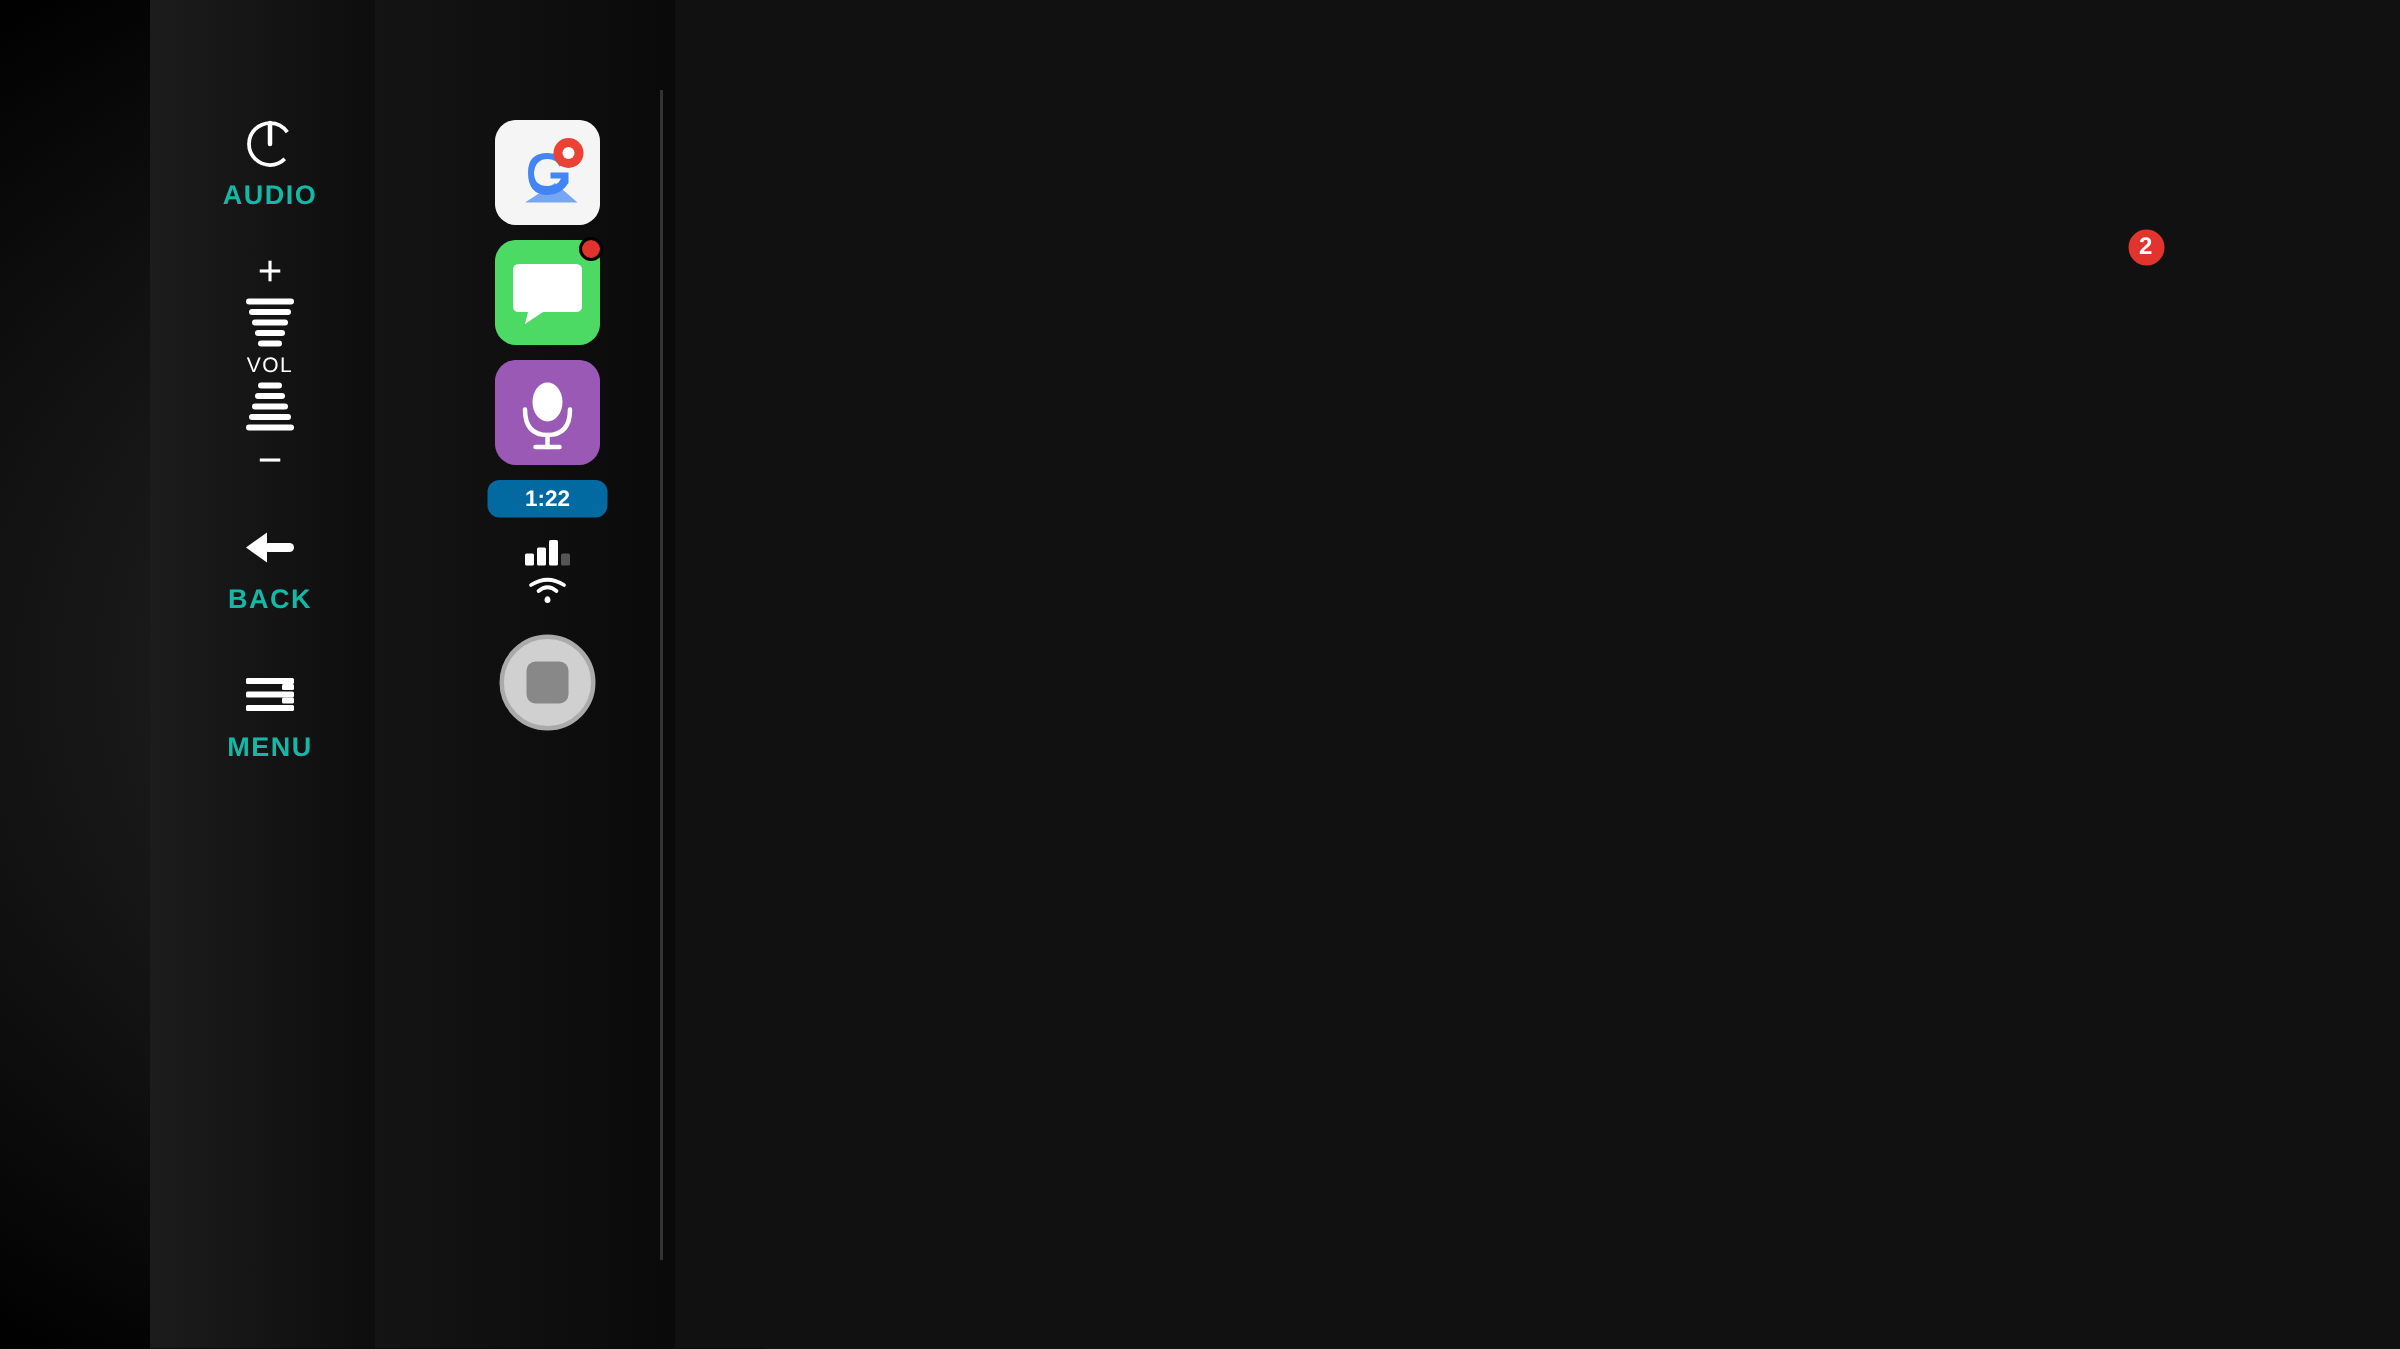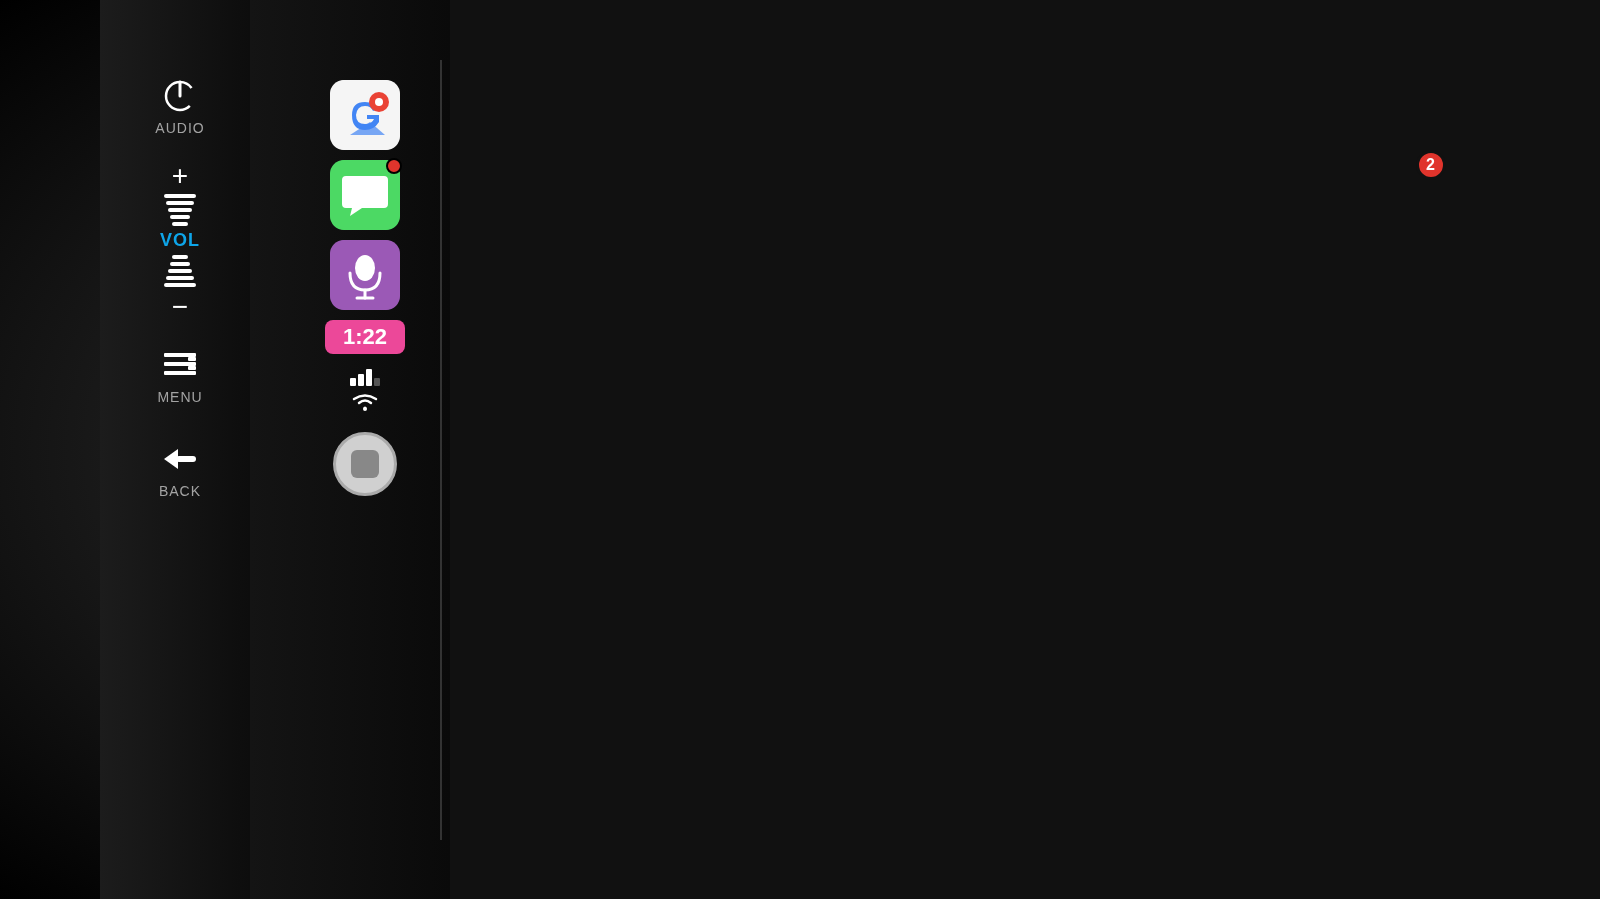--- a/index.html
+++ b/index.html
@@ -46,24 +46,24 @@
     }
 
     .sidebar-item .icon-svg {
       width: 36px;
       height: 36px;
       fill: white;
       margin-bottom: 6px;
     }
 
     .sidebar-item .label {
-      font-size: 14px;
-      font-weight: 400;
+      font-size: 18px;
+      font-weight: 700;
       letter-spacing: 1px;
-      color: #a3a3a3;
+      color: #14b8a6;
       text-transform: uppercase;
     }
 
     .vol-container {
       display: flex;
       flex-direction: column;
       align-items: center;
       padding: 8px 0;
       width: 120px;
     }
@@ -84,24 +84,24 @@
       margin: 4px 0;
     }
 
     .vol-bar {
       background: #fff;
       height: 4px;
       border-radius: 2px;
     }
 
     .vol-label {
-      font-size: 18px;
-      font-weight: 700;
+      font-size: 14px;
+      font-weight: 400;
       letter-spacing: 1px;
-      color: #0ea5e9;
+      color: #ffffff;
       text-transform: uppercase;
     }
 
     
     .divider {
       position: absolute;
       left: 440px;
       top: 60px;
       width: 2px;
       height: 780px;
@@ -144,23 +144,23 @@
       width: 20px;
       height: 20px;
       border-radius: 50%;
       display: flex;
       align-items: center;
       justify-content: center;
       border: 2px solid #000;
     }
 
     .time-badge {
-      background: #ec4899;
+      background: #0369a1;
       color: #fff;
-      font-size: 22px;
+      font-size: 15px;
       font-weight: 700;
       padding: 4px 12px;
       border-radius: 8px;
       width: 80px;
       text-align: center;
     }
 
     .signal-area {
       display: flex;
       flex-direction: column;
@@ -420,36 +420,36 @@
       <div class="vol-bar" style="width: 20px;"></div>
       <div class="vol-bar" style="width: 24px;"></div>
       <div class="vol-bar" style="width: 28px;"></div>
       <div class="vol-bar" style="width: 32px;"></div>
     </div>
     <div class="vol-minus" style="font-size:28px;color:#fff;margin-top:2px;">−</div>
   </div>
 
   <div class="sidebar-item">
     <svg class="icon-svg" viewBox="0 0 36 36">
+      <polygon points="16,8 2,18 16,28" fill="white"></polygon>
+      <rect x="14" y="15" width="20" height="6" rx="3" fill="white"></rect>
+    </svg>
+    <span class="label">BACK</span>
+  </div>
+
+  <div class="sidebar-item">
+    <svg class="icon-svg" viewBox="0 0 36 36">
       <rect x="2" y="6" width="32" height="4" rx="1" fill="white"></rect>
       <rect x="2" y="15" width="32" height="4" rx="1" fill="white"></rect>
       <rect x="2" y="24" width="32" height="4" rx="1" fill="white"></rect>
       <rect x="26" y="10" width="8" height="4" rx="1" fill="white"></rect>
       <rect x="26" y="19" width="8" height="4" rx="1" fill="white"></rect>
     </svg>
     <span class="label">MENU</span>
   </div>
-
-  <div class="sidebar-item">
-    <svg class="icon-svg" viewBox="0 0 36 36">
-      <polygon points="16,8 2,18 16,28" fill="white"></polygon>
-      <rect x="14" y="15" width="20" height="6" rx="3" fill="white"></rect>
-    </svg>
-    <span class="label">BACK</span>
-  </div>
 </div>
 
 <div class="right-strip">
 
   <div class="strip-app-icon gmaps-small" style="border-radius:16px; width:70px; height:70px; position:relative; cursor:pointer;">
     <svg viewBox="0 0 70 70" width="70" height="70">
       <rect width="70" height="70" rx="14" fill="#f5f5f5"></rect>
 
       <path d="M22 35 Q22 22 35 22 Q44 22 48 29 L43 31 Q41 26 35 26 Q27 26 26 35 Q26 44 35 44 Q42 44 44 39 L37 39 L37 35 L49 35 L49 42 Q44 50 35 50 Q22 50 22 35Z" fill="#4285F4"></path>
 

